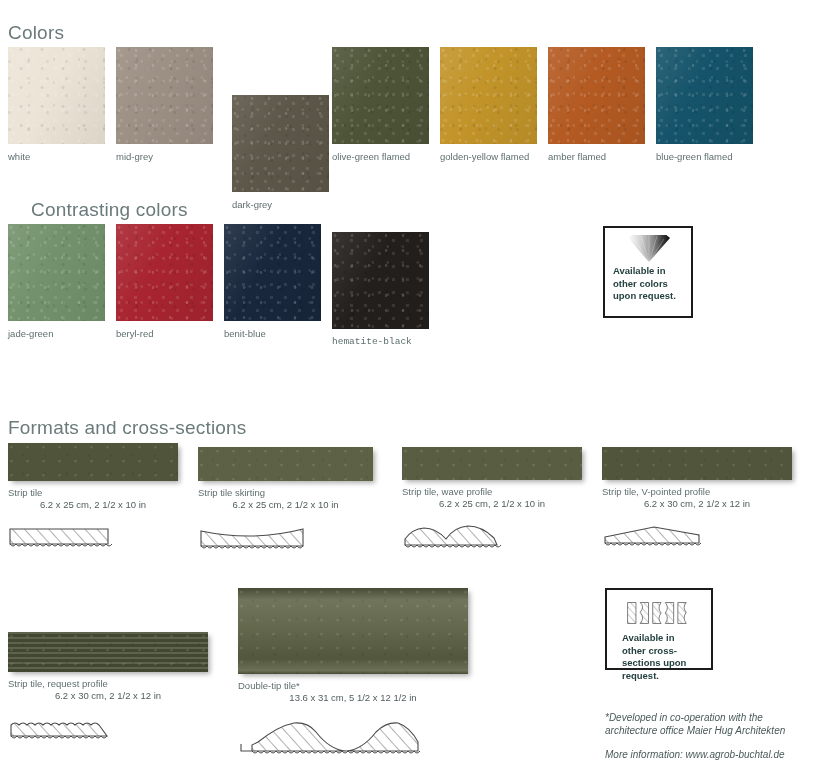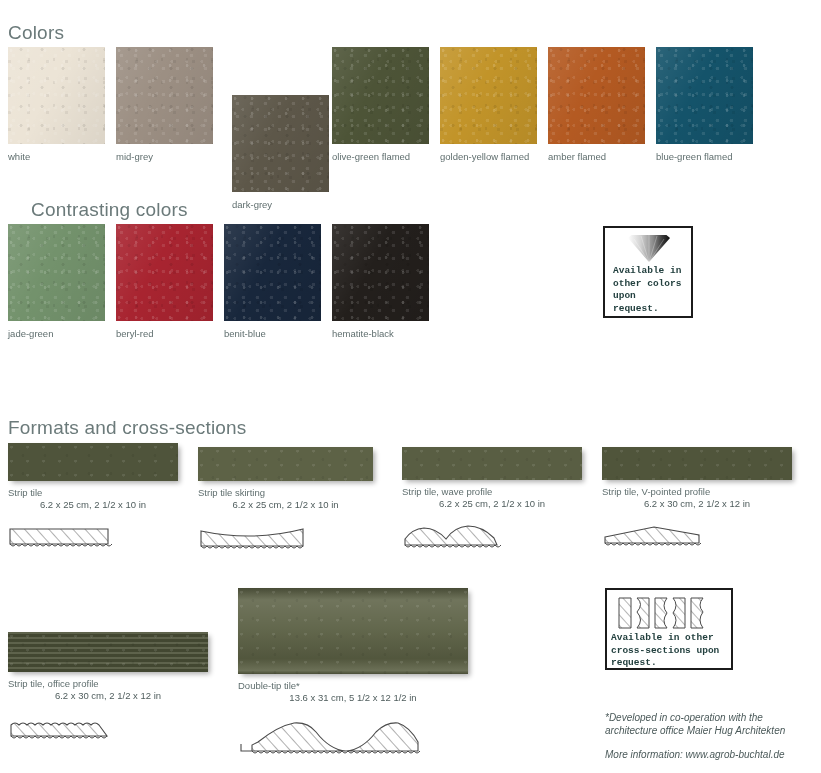--- a/index.html
+++ b/index.html
@@ -59,21 +59,20 @@
     position: absolute;
     border: 2.5px solid #1b1b1b;
     background: #fff;
     box-sizing: border-box;
   }
   .note-text {
     font-size: 9.5px;
     line-height: 12.5px;
     color: #23403f;
     font-weight: 700;
-    font-family: Liberation Mono, monospace;
   }
   
   .fmt { position: absolute; }
   .fmt-strip {
     position: relative;
     overflow: hidden;
     box-shadow: 3px 3px 5px -1px rgba(0,0,0,.33);
   }
   .fmt-strip .grain {
     position: absolute; inset: 0;
@@ -174,21 +173,21 @@
       </div>
       <div class="swatch-label">beryl-red</div>
     </div>
     <div class="swatch-cell" style="left: 224px; top: 0px;">
       <div class="swatch" style="background: rgb(24, 39, 60);">
         <div class="grain"></div>
         <div class="sheen"></div>
       </div>
       <div class="swatch-label">benit-blue</div>
     </div>
-    <div class="swatch-cell" style="left: 332px; top: 0px;">
+    <div class="swatch-cell" style="left: 332px; top: 8px; font-family: Liberation Mono, monospace;">
       <div class="swatch" style="background: rgb(35, 31, 28);">
         <div class="grain"></div>
         <div class="sheen"></div>
       </div>
       <div class="swatch-label">hematite-black</div>
     </div>
   </div>
 
 <div class="note-box" style="left:603px; top:226px; width:90px; height:92px; padding:7px 8px;">
   <div style="height:30px; display:flex; align-items:flex-start; justify-content:center;">
@@ -322,21 +321,21 @@
 </div>
 
 <div class="fmt" style="left:8px; top:632px; width:200px;">
   <div class="fmt-strip" style="height:40px;">
     <div class="tilefill" style="position: absolute; inset: 0px; background: rgb(76, 81, 56);"></div>
     <div style="position:absolute;inset:0;background:repeating-linear-gradient(to bottom,
         rgba(255,255,255,.10) 0 2px, rgba(0,0,0,.13) 2px 5px);"></div>
     <div class="grain"></div>
   </div>
   <div class="fmt-cap">
-    <span class="nm">Strip tile, office profile</span>
+    <span class="nm">Strip tile, request profile</span>
     <span class="dim">6.2 x 30 cm, 2 1/2 x 12 in</span>
   </div>
   <div class="xsec" style="left:0; top:85px;">
     <svg width="104" height="26" viewBox="0 0 104 26" aria-hidden="true">
       <defs>
         <pattern id="h4" width="9" height="9" patternUnits="userSpaceOnUse" patternTransform="rotate(-42)">
           <line x1="0" y1="0" x2="0" y2="9" stroke="#6e6e6e" stroke-width="1.1"></line>
         </pattern>
         <path id="p4" d="M3 8 q4 -4 8 0 q4 -4 8 0 q4 -4 8 0 q4 -4 8 0 q4 -4 8 0 q4 -4 8 0
                          q4 -4 8 0 q4 -4 8 0 q4 -4 8 0 q4 -4 8 0 q4 -4 8 0 L99 19 L3 19 Z"></path>
@@ -373,21 +372,21 @@
       <use href="#p5" fill="url(#h5)"></use>
       <use href="#p5" fill="none" stroke="#4a4a4a" stroke-width="1.1"></use>
       <path d="M14 31 q3 4 6 0 q3 4 6 0 q3 4 6 0 q3 4 6 0 q3 4 6 0 q3 4 6 0 q3 4 6 0 q3 4 6 0
                q3 4 6 0 q3 4 6 0 q3 4 6 0 q3 4 6 0 q3 4 6 0 q3 4 6 0 q3 4 6 0 q3 4 6 0
                q3 4 6 0 q3 4 6 0 q3 4 6 0 q3 4 6 0 q3 4 6 0 q3 4 6 0 q3 4 6 0 q3 4 6 0
                q3 4 6 0 q3 4 6 0 q3 4 6 0 q3 4 6 0" fill="none" stroke="#4a4a4a" stroke-width="1"></path>
     </svg>
   </div>
 </div>
 
-<div class="note-box" style="left:605px; top:588px; width:128px; height:82px; padding:6px 4px;">
+<div class="note-box" style="left:605px; top:588px; width:108px; height:82px; padding:6px 15px;">
   <div style="height:34px; display:flex; align-items:center; justify-content:flex-start;">
     <svg width="106" height="34" viewBox="0 0 106 34" aria-hidden="true">
       <defs>
         <pattern id="h6" width="7" height="7" patternUnits="userSpaceOnUse" patternTransform="rotate(-42)">
           <line x1="0" y1="0" x2="0" y2="7" stroke="#6e6e6e" stroke-width="1"></line>
         </pattern>
         <path id="b1" d="M8 2 L20 2 L20 32 L8 32 Z"></path>
         <path id="b2" d="M26 2 Q33 8 26 16 Q33 24 26 32 L38 32 L38 2 Z"></path>
         <path id="b3" d="M44 2 L56 2 Q50 10 56 17 Q50 25 56 32 L44 32 Z"></path>
         <path id="b4" d="M62 2 L74 2 L74 32 L62 32 Q68 24 62 17 Q68 9 62 2 Z"></path>

